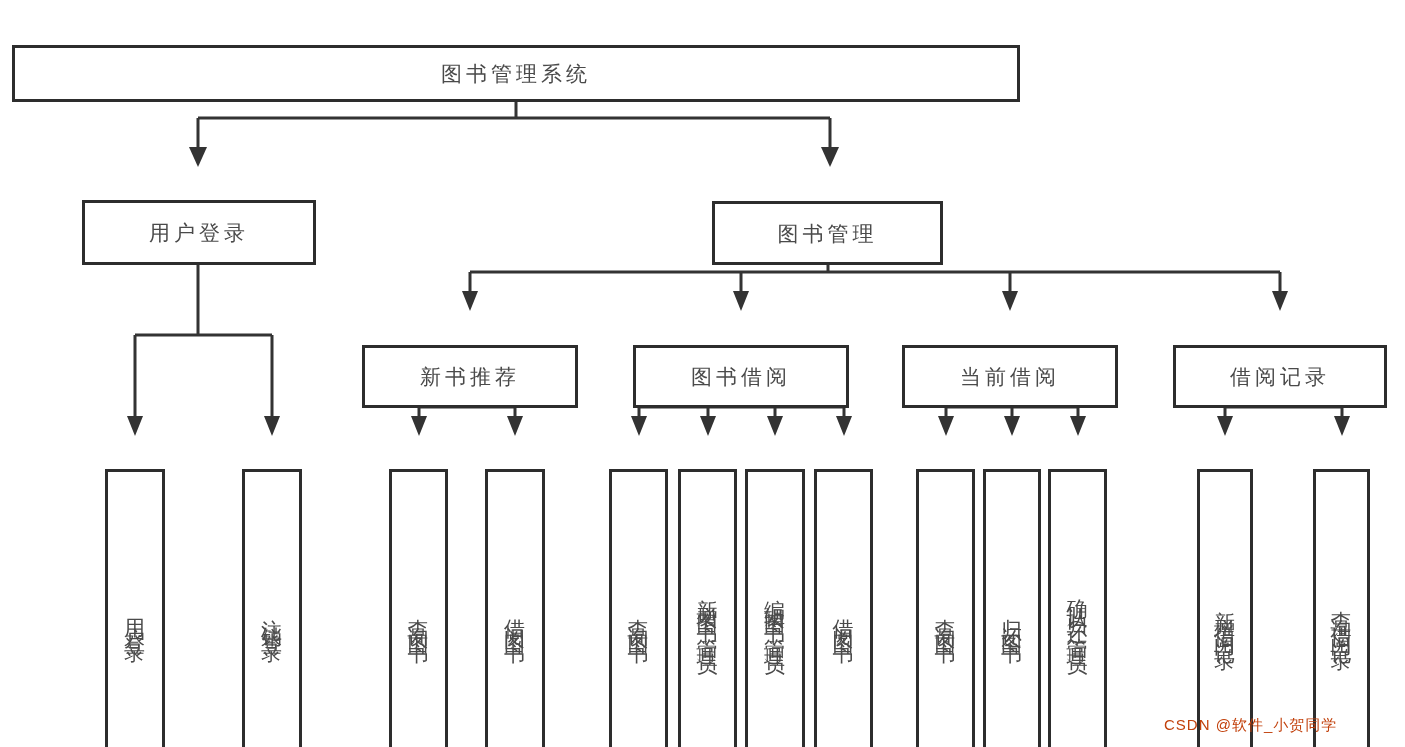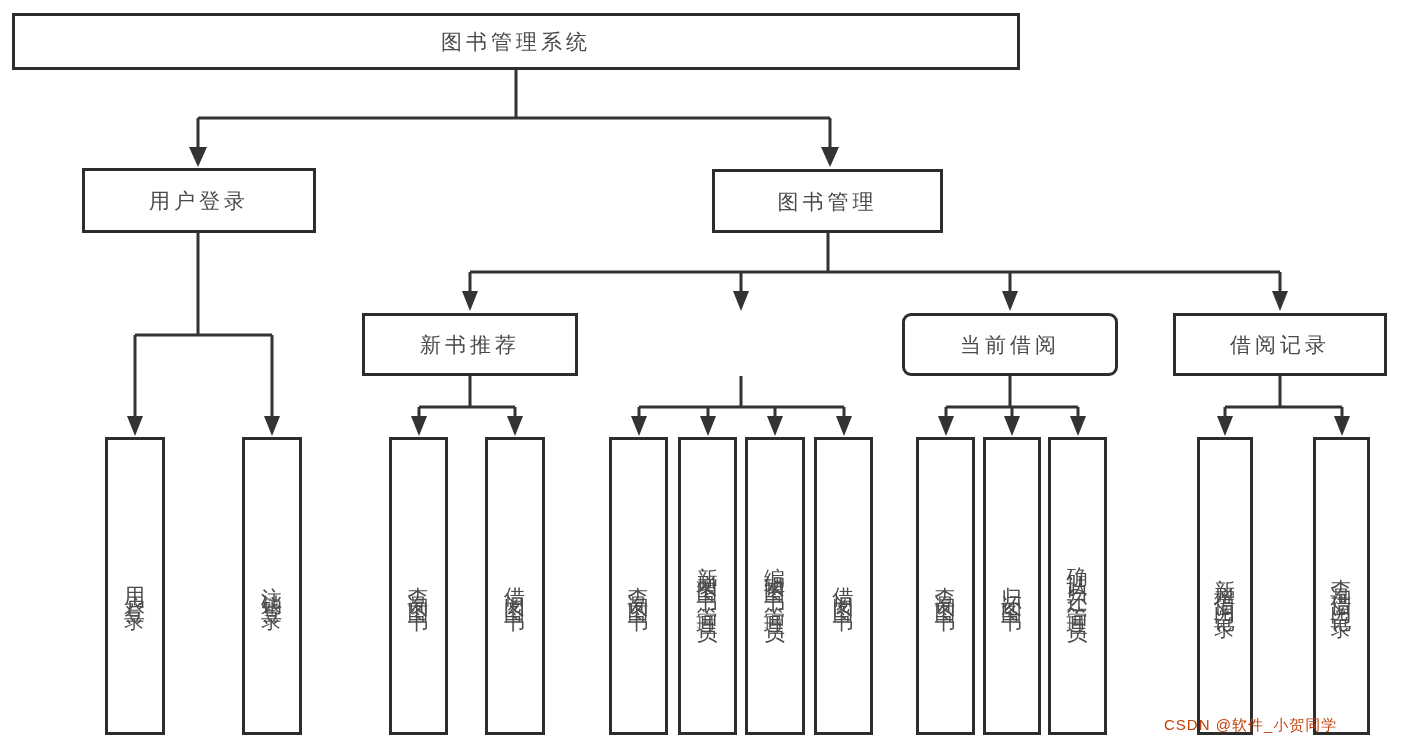--- a/index.html
+++ b/index.html
@@ -5,21 +5,21 @@
   html, body { margin:0; padding:0; background:#ffffff; }
   .canvas {
     position:relative; width:1405px; height:747px; background:#ffffff;
     font-family:"Liberation Sans","DejaVu Sans",sans-serif; overflow:hidden;
   }
   svg.connectors { position:absolute; left:0; top:0; z-index:0; }
   .hbox, .vbox {
     position:absolute; box-sizing:border-box;
     border:3px solid #2d2d2d; background:#ffffff;
     display:flex; align-items:center; justify-content:center;
-    color:#4a4a4a; z-index:1;
+    color:#4a4a4a; z-index:1;margin-top:32px;
   }
   .hbox .lbl { font-size:21px; letter-spacing:4px; white-space:nowrap; line-height:1; }
   .vbox .lbl {
     writing-mode:vertical-rl; text-orientation:mixed;
     font-size:21px; letter-spacing:8px; line-height:1; white-space:nowrap;
   }
   .watermark {
     position:absolute; left:1164px; top:716px; z-index:3;
     font-size:15px; color:#c2410c; letter-spacing:1px; white-space:nowrap;
   }
@@ -68,21 +68,24 @@
   <div class="hbox" style="left:82px; top:168px; width:234px; height:65px;">
     <span class="lbl">用户登录</span>
   </div>
   <div class="hbox" style="left:362px; top:313px; width:216px; height:63px;">
     <span class="lbl">新书推荐</span>
   </div>
 
   <div class="hbox" style="left:712px; top:169px; width:231px; height:64px;">
     <span class="lbl">图书管理</span>
   </div>
-  <div class="hbox" style="left:902px; top:313px; width:216px; height:63px;border-radius:9px;">
+  <div class="hbox" style="left:633px; top:313px; width:216px; height:63px;">
+    <span class="lbl">图书借阅</span>
+  </div>
+  <div class="hbox" style="left:902px; top:313px; width:216px; height:63px;">
     <span class="lbl">当前借阅</span>
   </div>
   <div class="hbox" style="left:1173px; top:313px; width:214px; height:63px;">
     <span class="lbl">借阅记录</span>
   </div>
 
   <div class="vbox" style="left:105px; top:437px; width:60px; height:298px;">
     <span class="lbl">用户登录</span>
   </div>
   <div class="vbox" style="left:242px; top:437px; width:60px; height:298px;">

